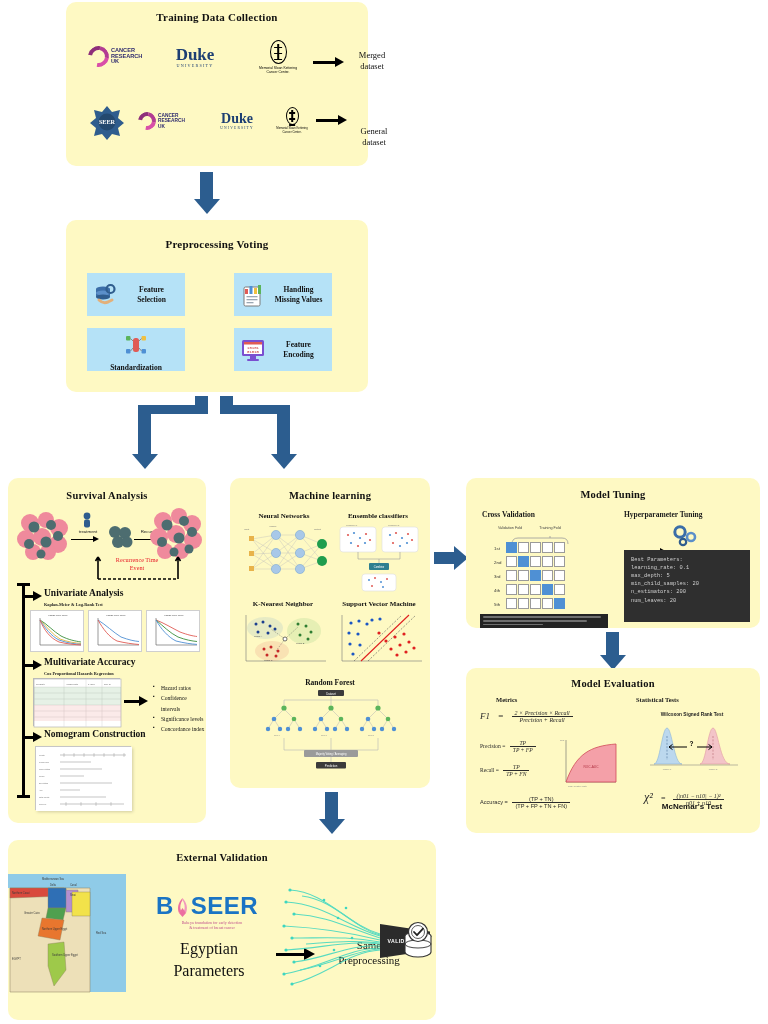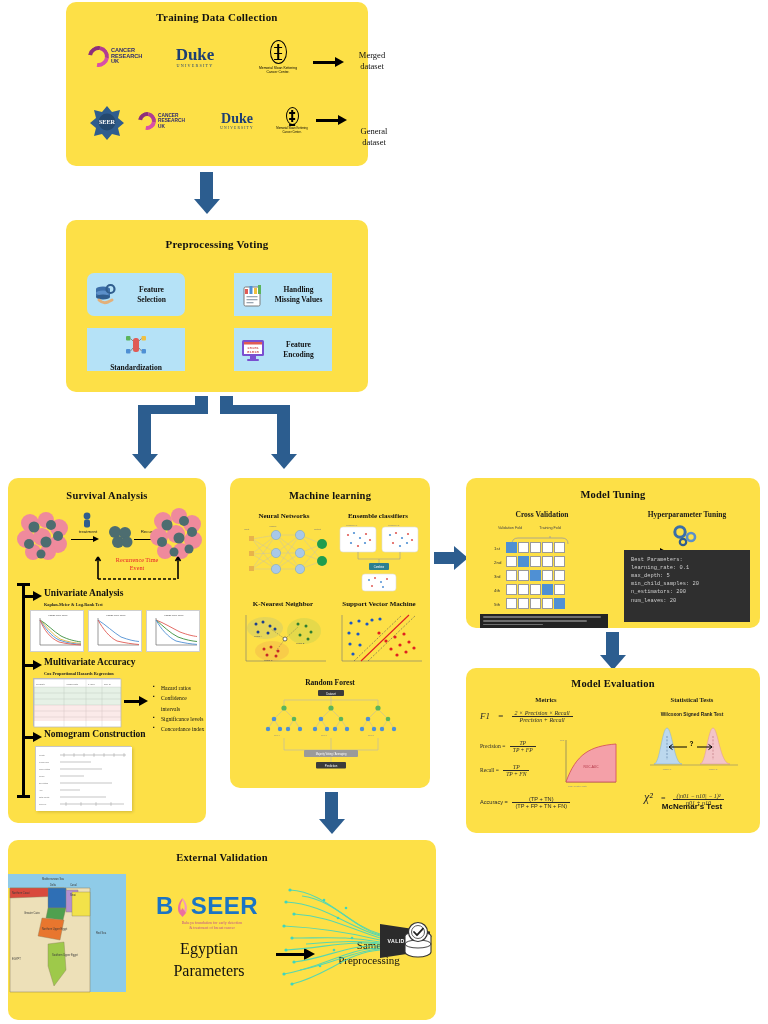--- a/index.html
+++ b/index.html
@@ -6,32 +6,31 @@
   html, body {
     width: 768px; height: 1024px;
     background: #ffffff;
     font-family: "Liberation Serif", serif;
     overflow: hidden;
   }
   #canvas { position: relative; width: 768px; height: 1024px; }
 
   .panel {
     position: absolute;
-    background: #fde047;
+    background: #fef9c3;
     border-radius: 10px;
   }
   .panel-title {
     text-align: center;
     font-family: "Liberation Serif", serif;
     font-weight: bold;
     color: #111;
     letter-spacing: .2px;
   }
   .sub-title {
-    text-align: center;
     font-family: "Liberation Serif", serif;
     font-weight: bold;
     color: #1a1a1a;
   }
   .ar-shaft { position: absolute; background: #2c5d8f; }
   .ar-head-d {
     position: absolute;
     width: 0; height: 0;
     border-left: 13px solid transparent;
     border-right: 13px solid transparent;
@@ -316,21 +315,21 @@
   </div>
 
   <div style="position:absolute; left:192px; top:172px; width:30px; height:42px;">
     <div class="ar-shaft" style="left:8px; top:0; width:13px; height:28px;"></div>
     <div class="ar-head-d" style="left:1.5px; top:27px;"></div>
   </div>
 
   <div class="panel" id="p-prepro">
     <div class="panel-title" style="font-size:11px; margin-top:18px;">Preprocessing Voting</div>
 
-    <div class="pp-tile" style="left:21px; top:53px; width:98px; height:43px;border-radius:7px;">
+    <div class="pp-tile" style="left:21px; top:53px; width:98px; height:43px;">
       <div class="pp-icon">
         <svg width="26" height="26" viewBox="0 0 26 26">
           <ellipse cx="10" cy="7" rx="7" ry="2.6" fill="#3b6ea8"></ellipse>
           <rect x="3" y="7" width="14" height="8" fill="#3b6ea8"></rect>
           <ellipse cx="10" cy="11" rx="7" ry="2.4" fill="#5b8fc9"></ellipse>
           <ellipse cx="10" cy="15" rx="7" ry="2.4" fill="#2f5d8e"></ellipse>
           <circle cx="17.5" cy="7" r="4" fill="none" stroke="#2f5d8e" stroke-width="2.2"></circle>
           <path d="M6 18 q4 4 9 2 l4-2" stroke="#e3b07a" stroke-width="3" fill="none" stroke-linecap="round"></path>
         </svg>
       </div>

